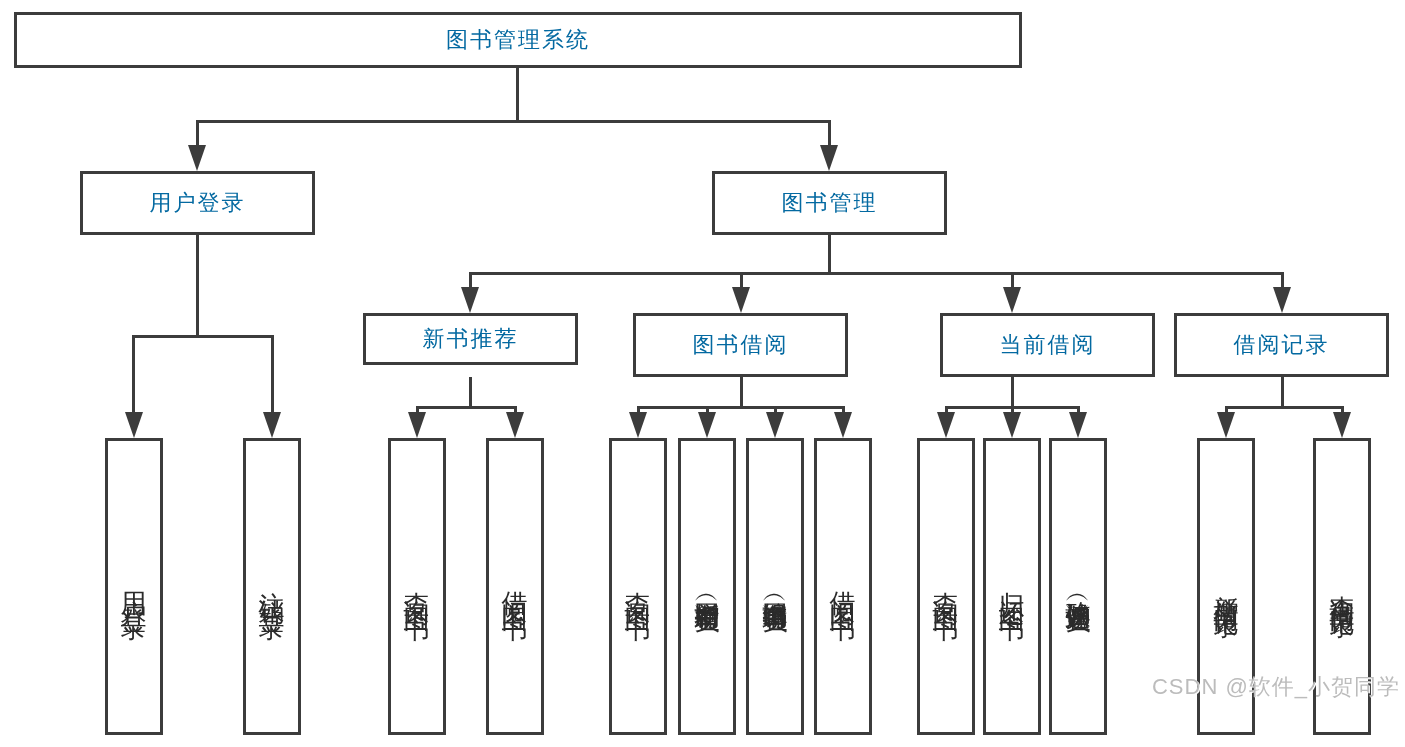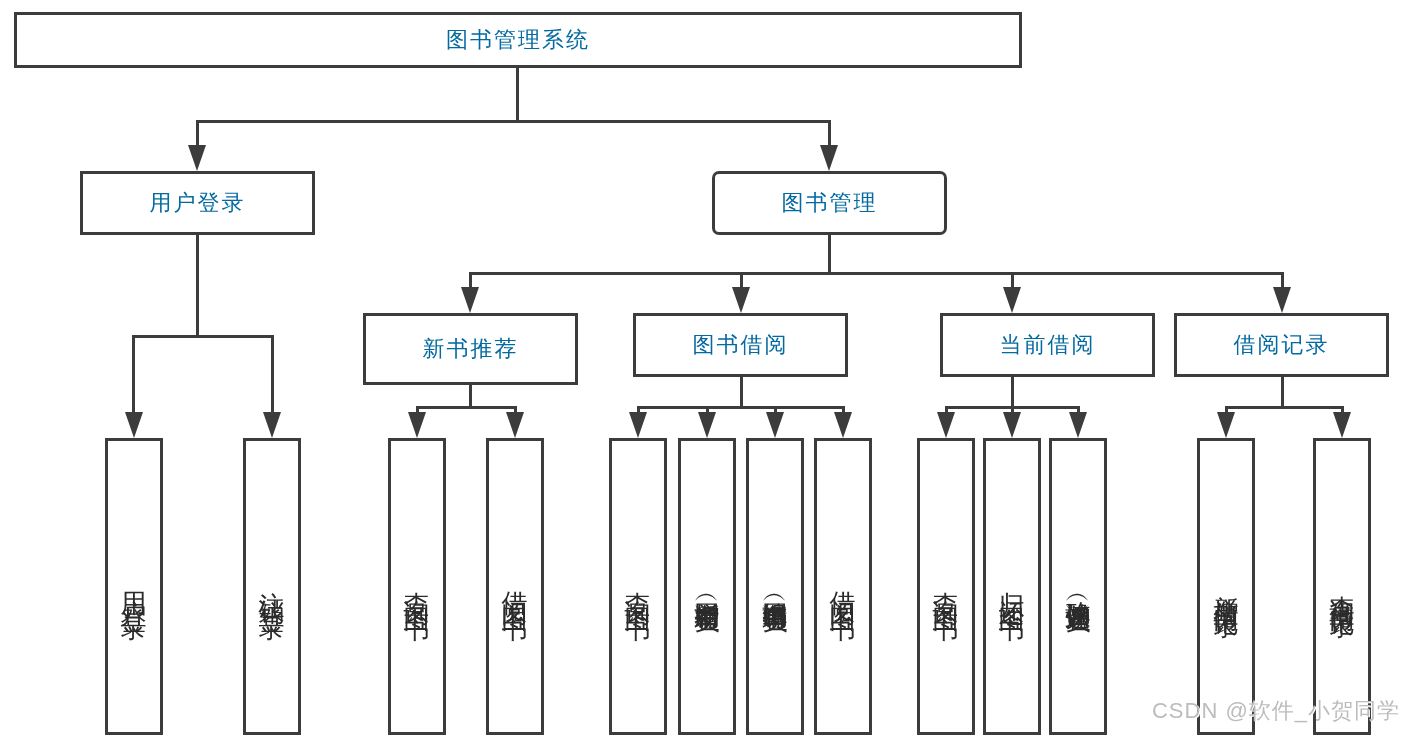--- a/index.html
+++ b/index.html
@@ -48,21 +48,21 @@
   .arrow {
     position: absolute;
     width: 0; height: 0;
     border-left: 9px solid transparent;
     border-right: 9px solid transparent;
     border-top: 26px solid #3c3c3c;
     z-index: 1;
   }
   .watermark {
     position: absolute;
-    top: 696px;
+    top: 672px;
     right: 5px;
     font-size: 22px;
     color: #bcbcbc;
     text-shadow: 1px 1px 0 #ffffff;
     letter-spacing: 1px;
     z-index: 5;
     white-space: nowrap;
   }
 </style>
 </head>
@@ -79,21 +79,21 @@
     <div class="hline" style="left:196px; top:120px; width:635px;"></div>
     <div class="vline" style="left:196px; top:120px; height:28px;"></div>
     <div class="arrow" style="left:188px; top:145px;"></div>
     <div class="vline" style="left:828px; top:120px; height:28px;"></div>
     <div class="arrow" style="left:820px; top:145px;"></div>
   </div>
 
   <div class="box" style="left:80px; top:171px; width:235px; height:64px;">
     <span class="htext">用户登录</span>
   </div>
-  <div class="box" style="left:712px; top:171px; width:235px; height:64px;border-radius:7px;">
+  <div class="box" style="left:712px; top:171px; width:235px; height:64px;">
     <span class="htext">图书管理</span>
   </div>
 
   <div>
     <div class="vline" style="left:196px; top:235px; height:103px;"></div>
     <div class="hline" style="left:132px; top:335px; width:142px;"></div>
     <div class="vline" style="left:132px; top:335px; height:80px;"></div>
     <div class="arrow" style="left:125px; top:412px;"></div>
     <div class="vline" style="left:271px; top:335px; height:80px;"></div>
     <div class="arrow" style="left:263px; top:412px;"></div>
@@ -105,21 +105,21 @@
     <div class="vline" style="left:469px; top:272px; height:19px;"></div>
     <div class="arrow" style="left:461px; top:287px;"></div>
     <div class="vline" style="left:740px; top:272px; height:19px;"></div>
     <div class="arrow" style="left:732px; top:287px;"></div>
     <div class="vline" style="left:1011px; top:272px; height:19px;"></div>
     <div class="arrow" style="left:1003px; top:287px;"></div>
     <div class="vline" style="left:1281px; top:272px; height:19px;"></div>
     <div class="arrow" style="left:1273px; top:287px;"></div>
   </div>
 
-  <div class="box" style="left:363px; top:313px; width:215px; height:72px;">
+  <div class="box" style="left:363px; top:313px; width:215px; height:52px;">
     <span class="htext">新书推荐</span>
   </div>
   <div class="box" style="left:633px; top:313px; width:215px; height:64px;">
     <span class="htext">图书借阅</span>
   </div>
   <div class="box" style="left:940px; top:313px; width:215px; height:64px;">
     <span class="htext">当前借阅</span>
   </div>
   <div class="box" style="left:1174px; top:313px; width:215px; height:64px;">
     <span class="htext">借阅记录</span>

